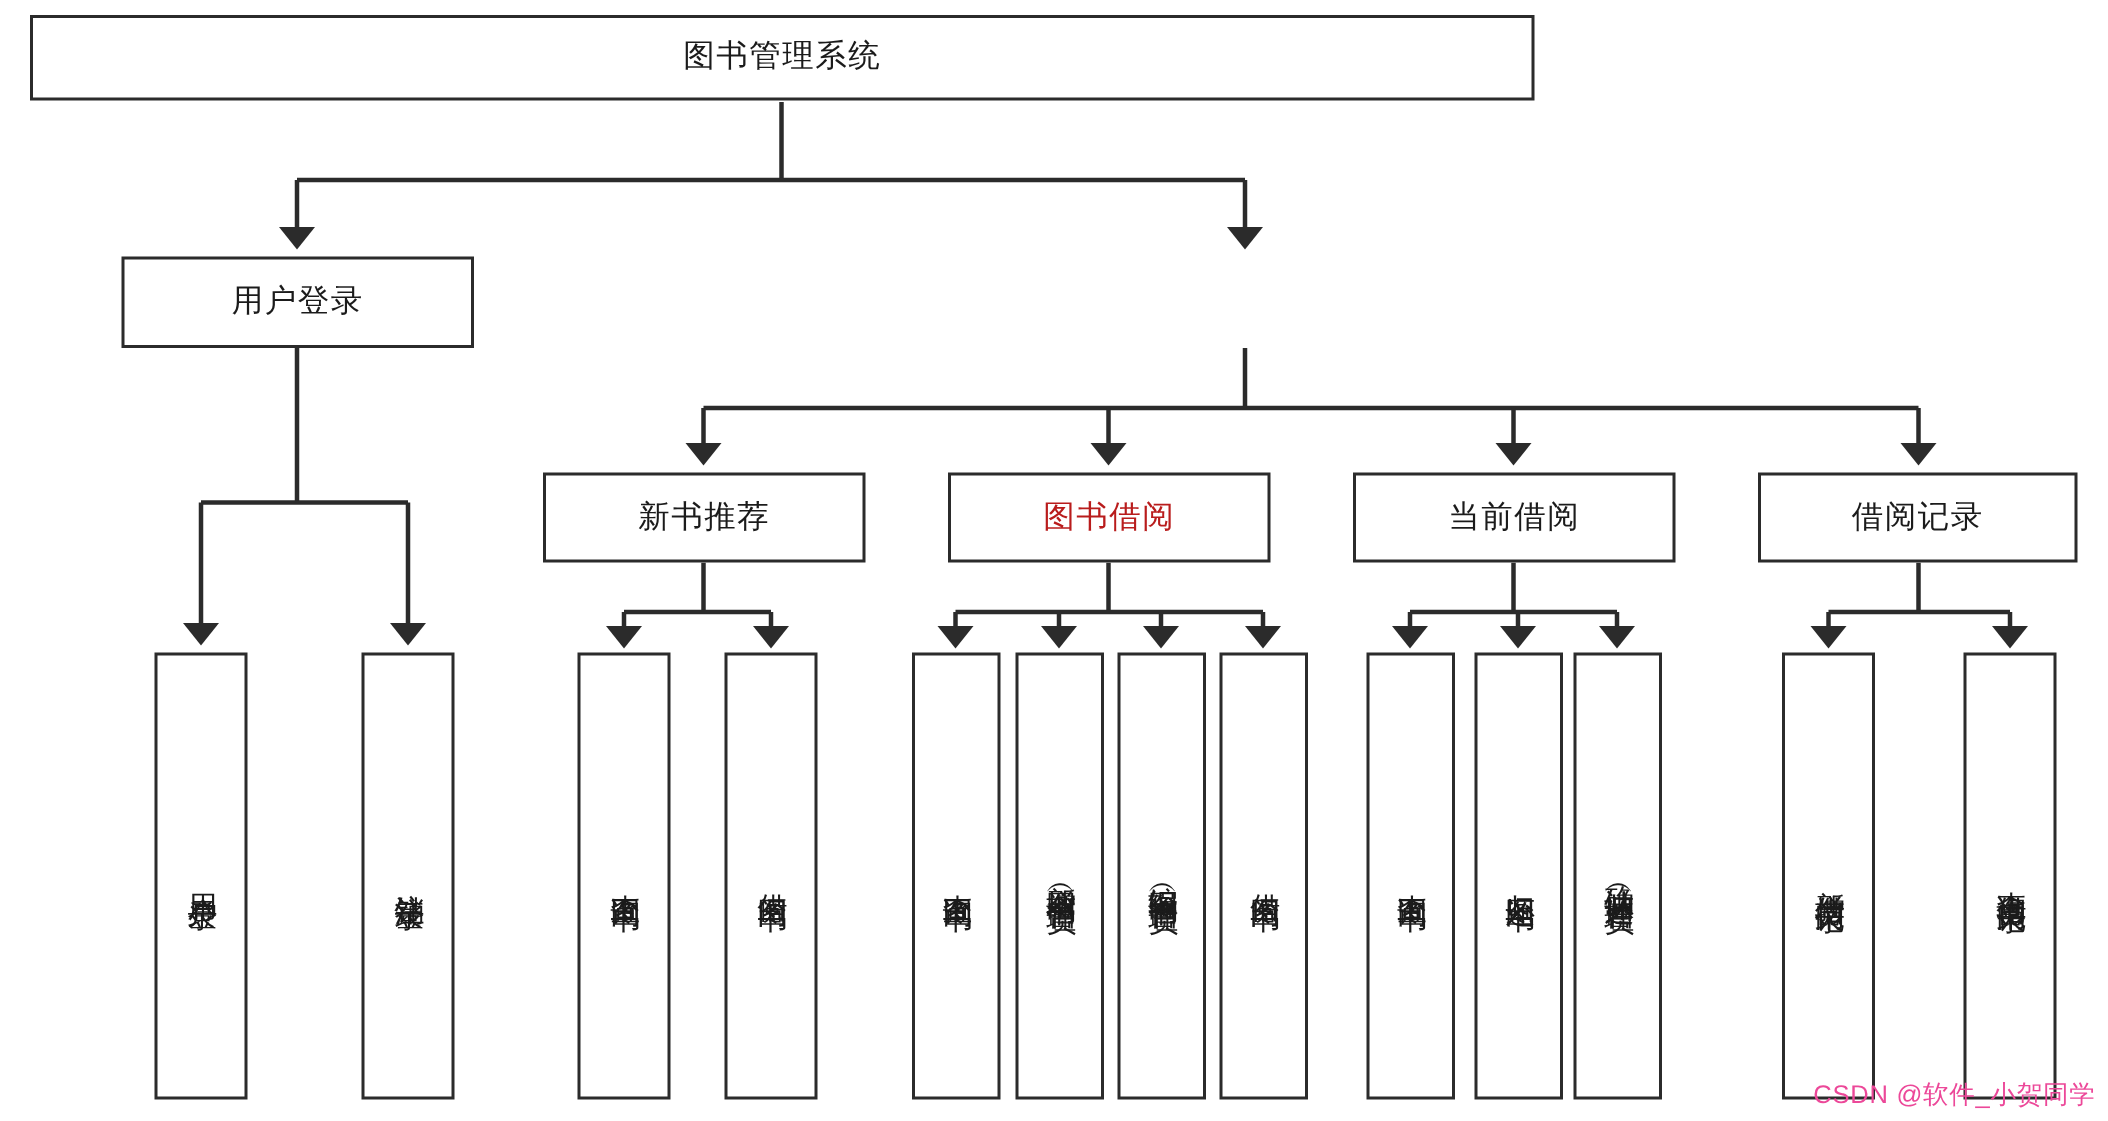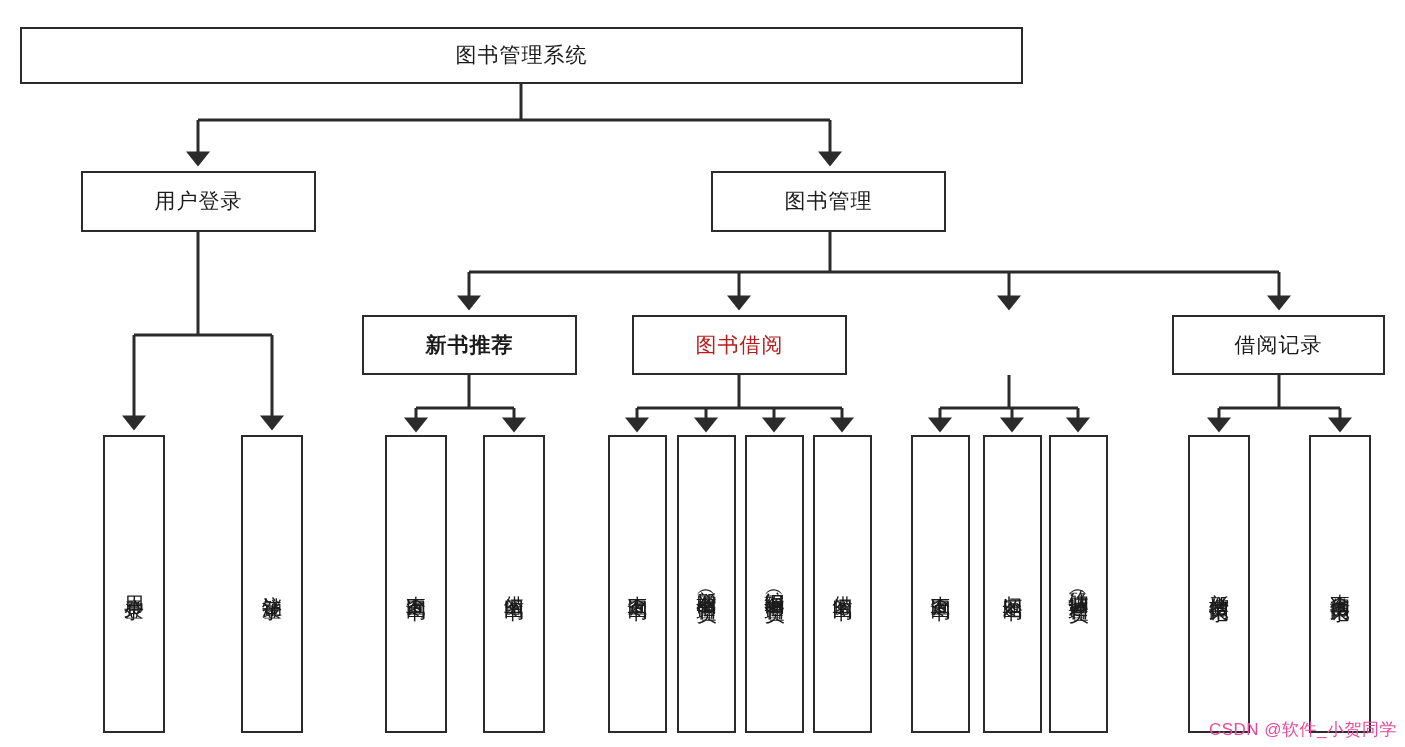--- a/index.html
+++ b/index.html
@@ -112,36 +112,36 @@
       <path d="M1012,408 L1012,424" marker-end="url(#arrow)"></path>
       <path d="M1078,408 L1078,424" marker-end="url(#arrow)"></path>
 
       <path d="M1279,375 L1279,408"></path>
       <path d="M1219,408 L1340,408"></path>
       <path d="M1219,408 L1219,424" marker-end="url(#arrow)"></path>
       <path d="M1340,408 L1340,424" marker-end="url(#arrow)"></path>
     </g>
   </svg>
 
-  <div class="node h" style="left: 20px; top: 27px; width: 1003px; height: 57px; border-color: rgb(43, 43, 43); background: rgb(255, 255, 255); color: rgb(27, 27, 27);">
+  <div class="node h" style="left: 20px; top: 10px; width: 1003px; height: 57px; border-color: rgb(43, 43, 43); background: rgb(255, 255, 255); color: rgb(27, 27, 27);">
     <span class="txt">图书管理系统</span>
   </div>
 
   <div class="node h" style="left: 81px; top: 171px; width: 235px; height: 61px; border-color: rgb(43, 43, 43); background: rgb(255, 255, 255); color: rgb(27, 27, 27);">
     <span class="txt">用户登录</span>
   </div>
-  <div class="node h" style="left: 711px; top: 171px; width: 235px; height: 61px; border-color: rgb(43, 43, 43); background: rgb(255, 255, 255); color: rgb(27, 27, 27);">
-    <span class="txt">图书管理</span>
-  </div>
 
-  <div class="node h" style="left: 362px; top: 315px; width: 215px; height: 60px; border-color: rgb(43, 43, 43); background: rgb(255, 255, 255); color: rgb(27, 27, 27); font-weight: bold;">
+  <div class="node h" style="left: 362px; top: 315px; width: 215px; height: 60px; border-color: rgb(43, 43, 43); background: rgb(255, 255, 255); color: rgb(27, 27, 27);">
     <span class="txt">新书推荐</span>
   </div>
   <div class="node h" style="left: 632px; top: 315px; width: 215px; height: 60px; border-color: rgb(43, 43, 43); background: rgb(255, 255, 255); color: #b91c1c;">
     <span class="txt">图书借阅</span>
+  </div>
+  <div class="node h" style="left: 902px; top: 315px; width: 215px; height: 60px; border-color: rgb(43, 43, 43); background: rgb(255, 255, 255); color: rgb(27, 27, 27);">
+    <span class="txt">当前借阅</span>
   </div>
   <div class="node h" style="left: 1172px; top: 315px; width: 213px; height: 60px; border-color: rgb(43, 43, 43); background: rgb(255, 255, 255); color: rgb(27, 27, 27);">
     <span class="txt">借阅记录</span>
   </div>
 
   <div class="node v" style="left: 103px; top: 435px; width: 62px; height: 298px; border-color: rgb(43, 43, 43); background: rgb(255, 255, 255); color: rgb(27, 27, 27);">
     <span class="txt">用户登录</span>
   </div>
   <div class="node v" style="left: 241px; top: 435px; width: 62px; height: 298px; border-color: rgb(43, 43, 43); background: rgb(255, 255, 255); color: rgb(27, 27, 27);">
     <span class="txt">注销登录</span>

